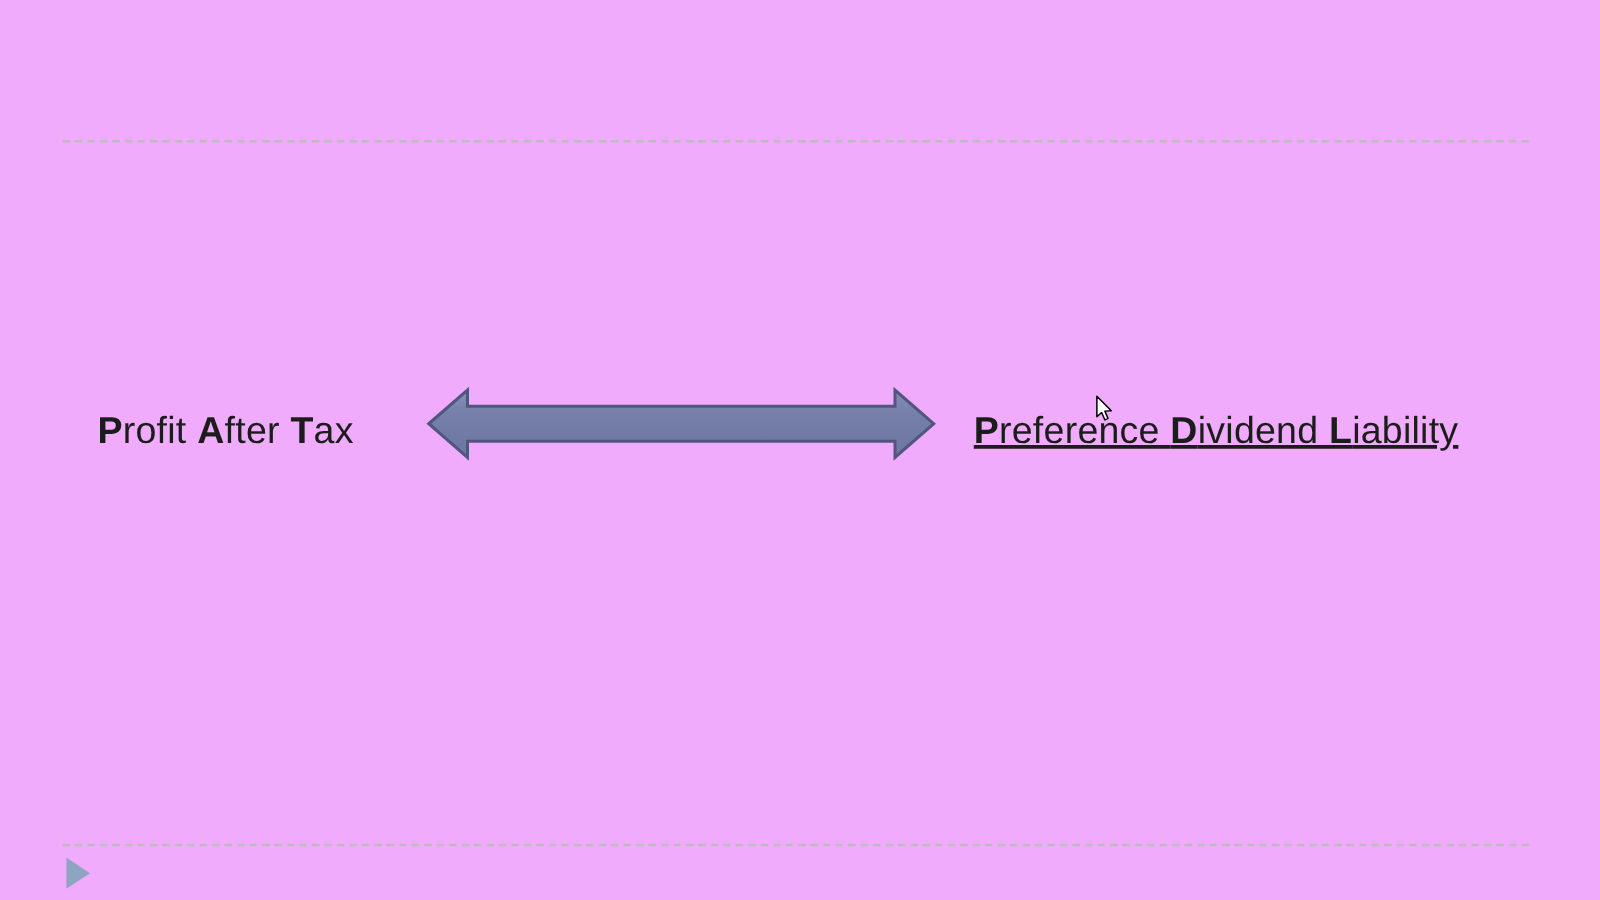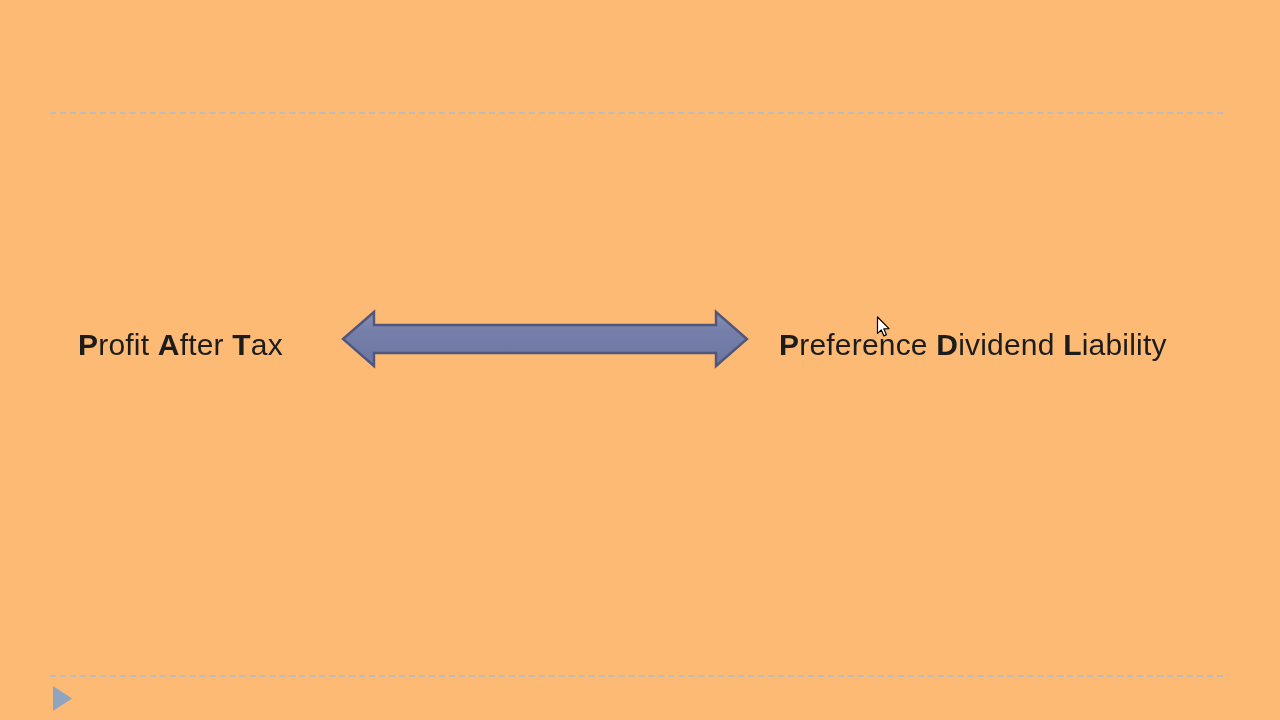--- a/index.html
+++ b/index.html
@@ -8,21 +8,21 @@
     width: 1280px;
     height: 720px;
     background: #ffffff;
     font-family: "Liberation Sans", sans-serif;
     overflow: hidden;
   }
   .slide {
     position: relative;
     width: 1280px;
     height: 720px;
-    background: #fdba74;
+    background: #f0abfc;
   }
   .divider {
     position: absolute;
     left: 50px;
     width: 1173px;
     height: 0;
     border-top: 2px dashed #bcbcbc;
   }
   .divider.top { top: 112px; }
   .divider.bottom { top: 675px; }
@@ -33,21 +33,21 @@
     line-height: 33px;
     color: #1c1c1c;
     font-weight: 400;
     letter-spacing: 0.2px;
     white-space: nowrap;
   }
   .term-label .cap {
     font-weight: 700;
   }
   .term-label.left { left: 78px; }
-  .term-label.right { left: 779px; }
+  .term-label.right { left: 779px; text-decoration: underline; }
   .arrow-wrap {
     position: absolute;
     left: 340px;
     top: 308px;
     width: 410px;
     height: 62px;
   }
   .next-triangle {
     position: absolute;
     left: 53px;

